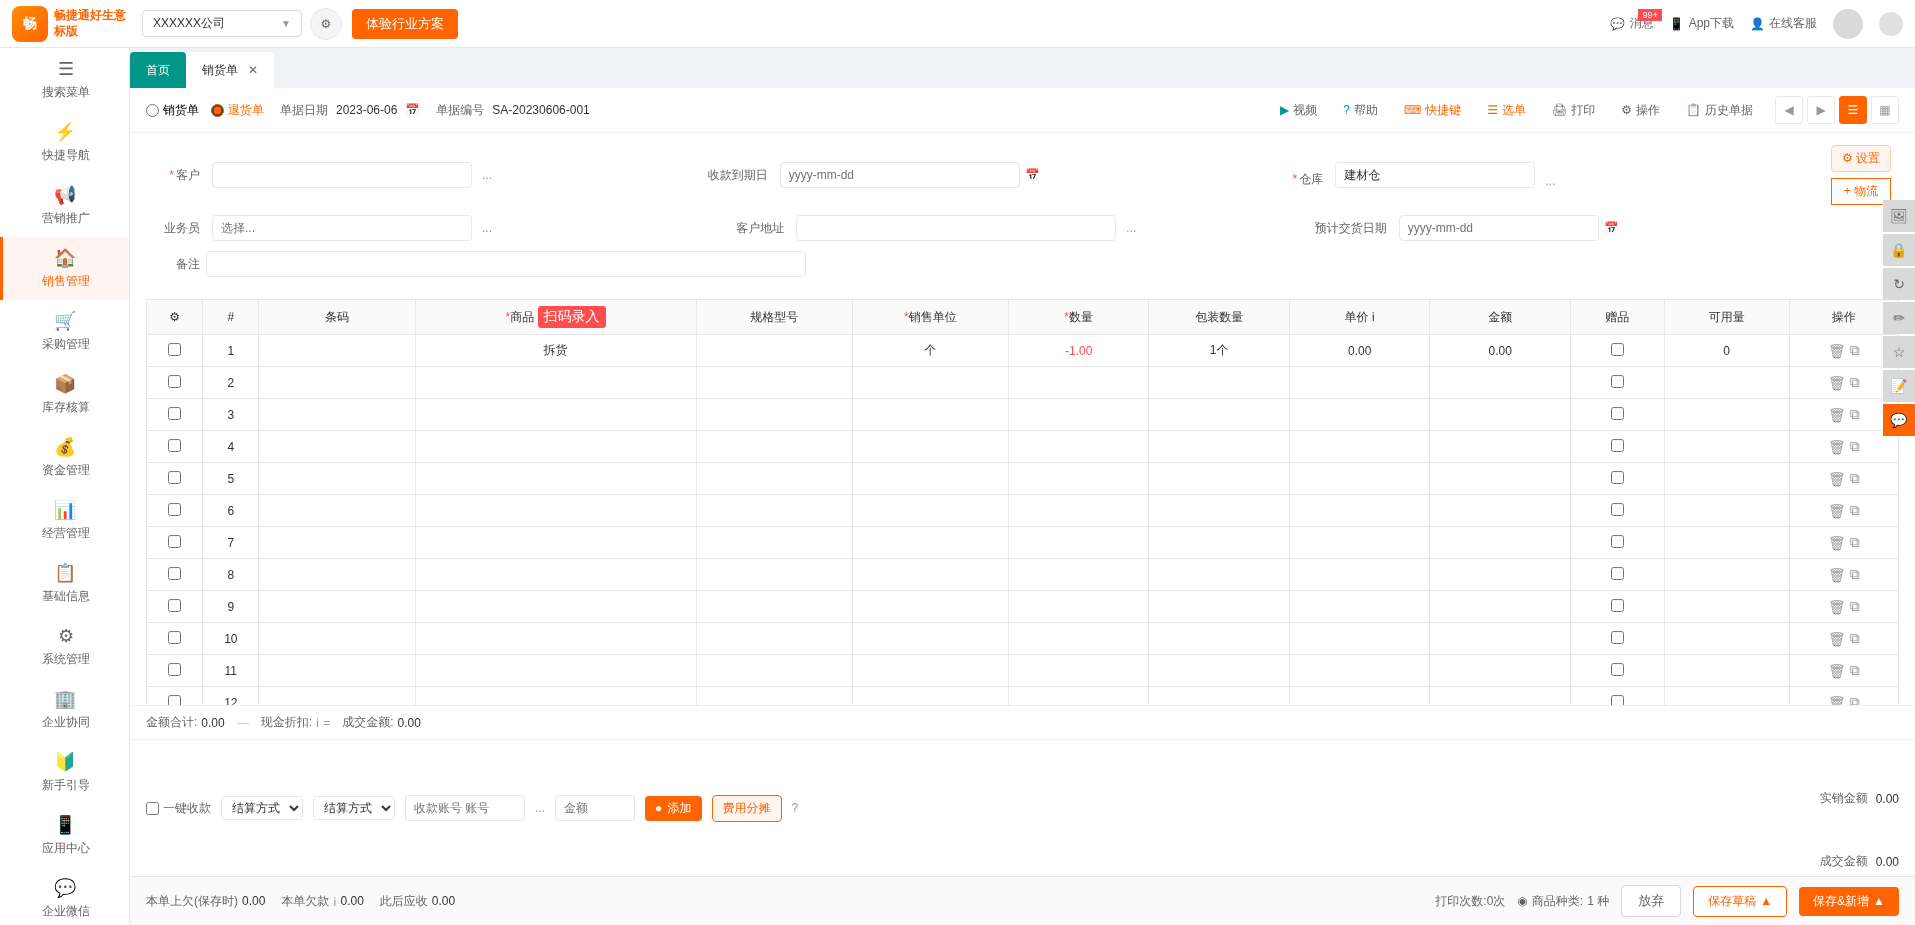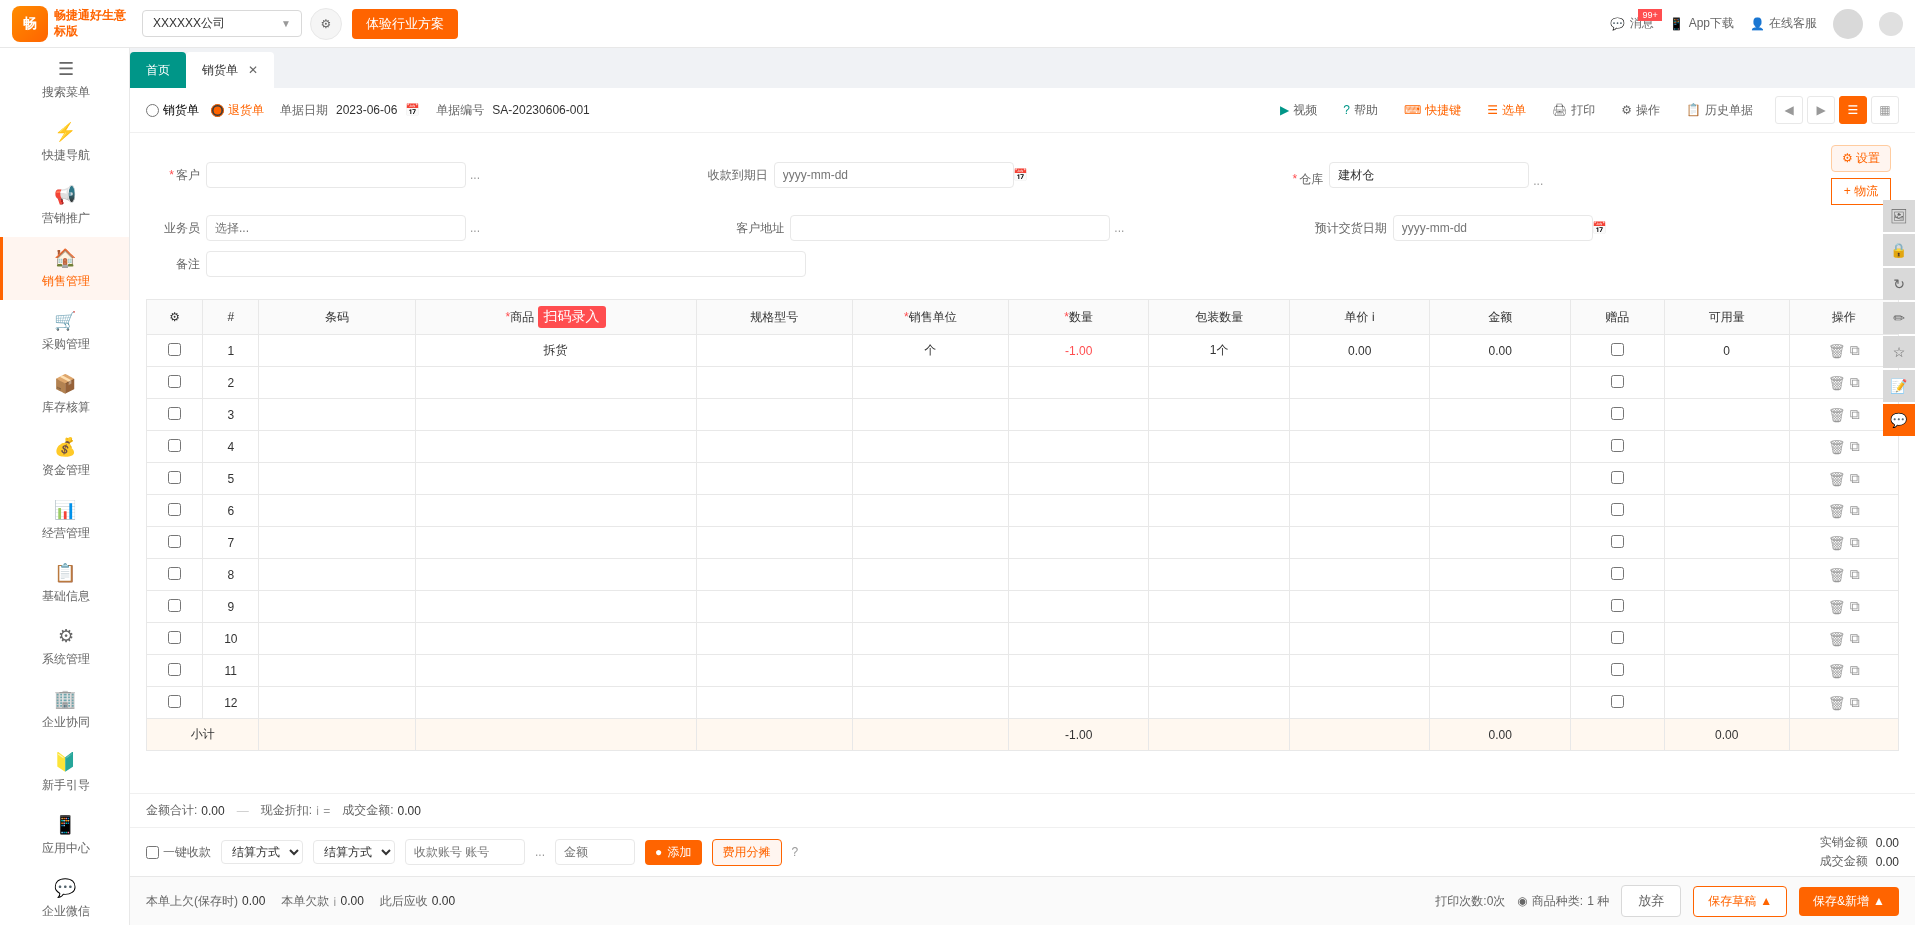--- a/index.html
+++ b/index.html
@@ -193,20 +193,21 @@
     .form-row {
       display: flex;
       align-items: center;
       margin-bottom: 10px;
       gap: 0;
     }
     .form-col {
       display: flex;
       align-items: center;
       flex: 1;
+      gap: 6px;
     }
     .form-label {
       color: #666; min-width: 60px; text-align: right; padding-right: 6px;
     }
     .form-label.required::before {
       content: '*'; color: #ff4d4f; margin-right: 2px;
     }
     .form-input {
       flex: 1;
       border: 1px solid #e8e8e8;
@@ -315,21 +316,21 @@
       padding: 4px 10px; border-radius: 4px; cursor: pointer; font-size: 12px;
     }
     .expense-btn {
       background: #fff; color: #ff6400; border: 1px solid #ff6400;
       padding: 4px 10px; border-radius: 4px; cursor: pointer; font-size: 12px;
     }
     .payment-right {
       margin-left: auto; display: flex; flex-direction: column;
       align-items: flex-end; gap: 2px;
     }
-    .payment-summary-item { display: flex; gap: 8px; align-items: center; color: #333; }
+    .payment-summary-item { display: flex; gap: 8px; align-items: center; color: #333; margin-top: 44px; }
     .payment-summary-label { color: #666; }
 
     
     .footer-bar {
       padding: 8px 16px;
       background: #fafafa;
       border-top: 1px solid #e8e8e8;
       display: flex;
       align-items: center;
       gap: 16px;

